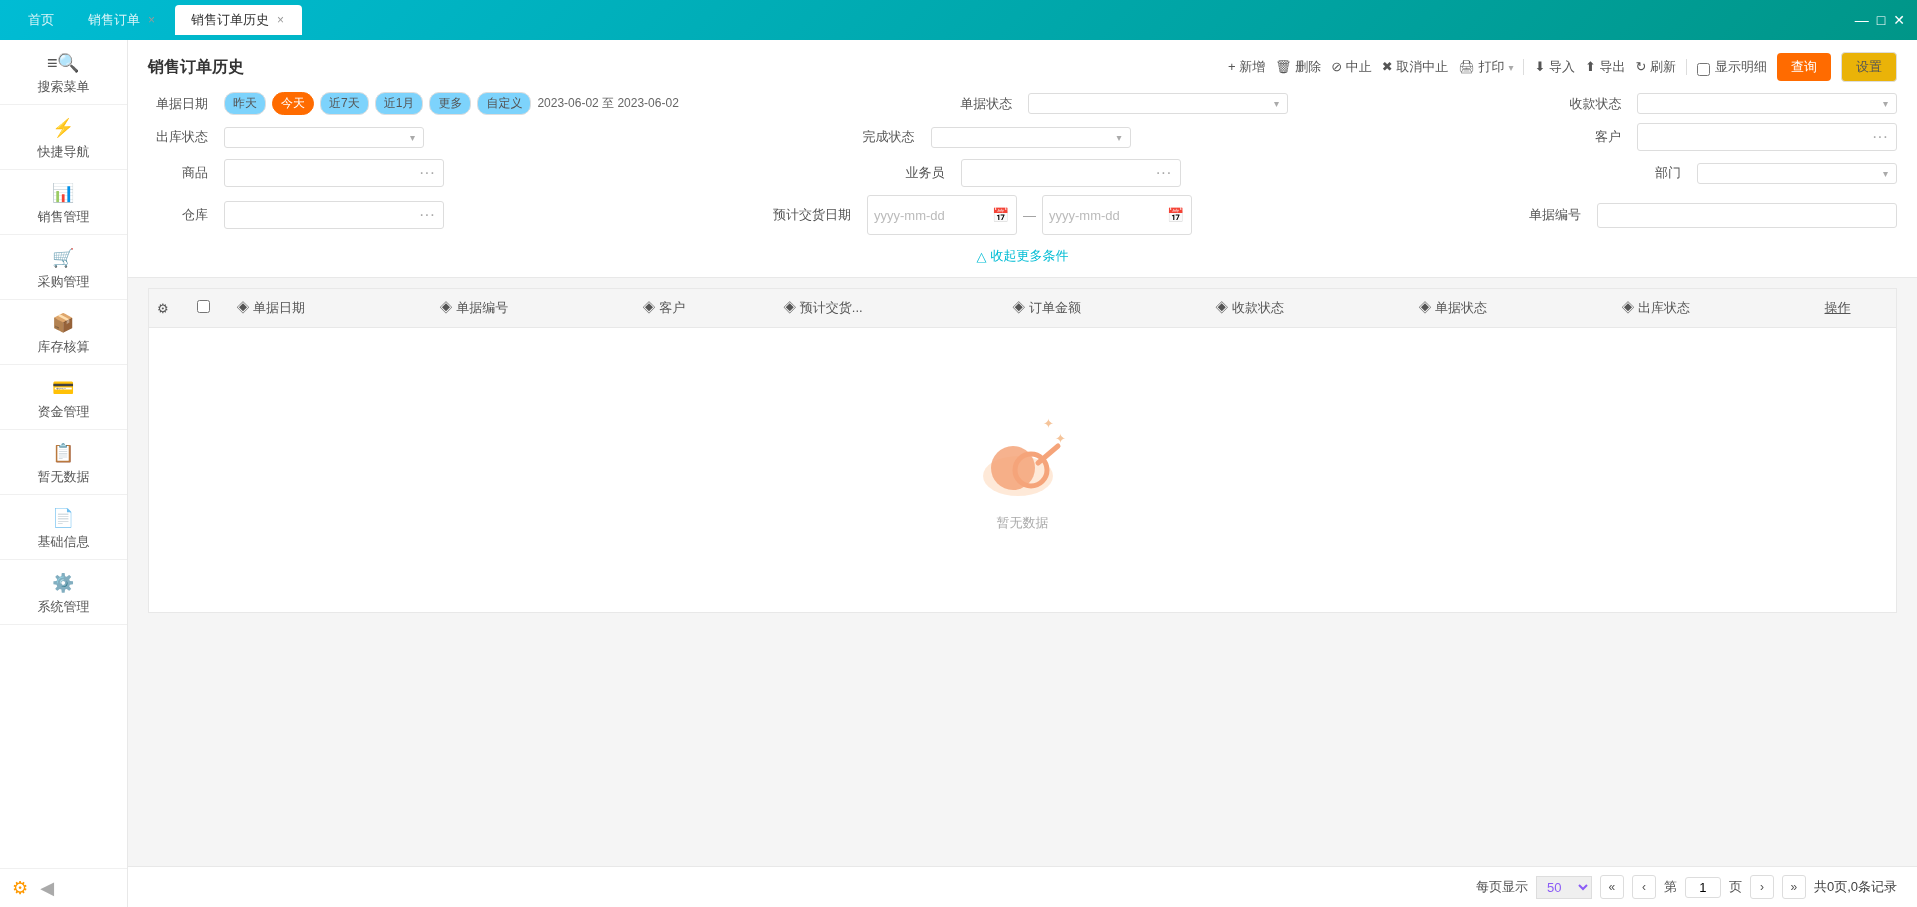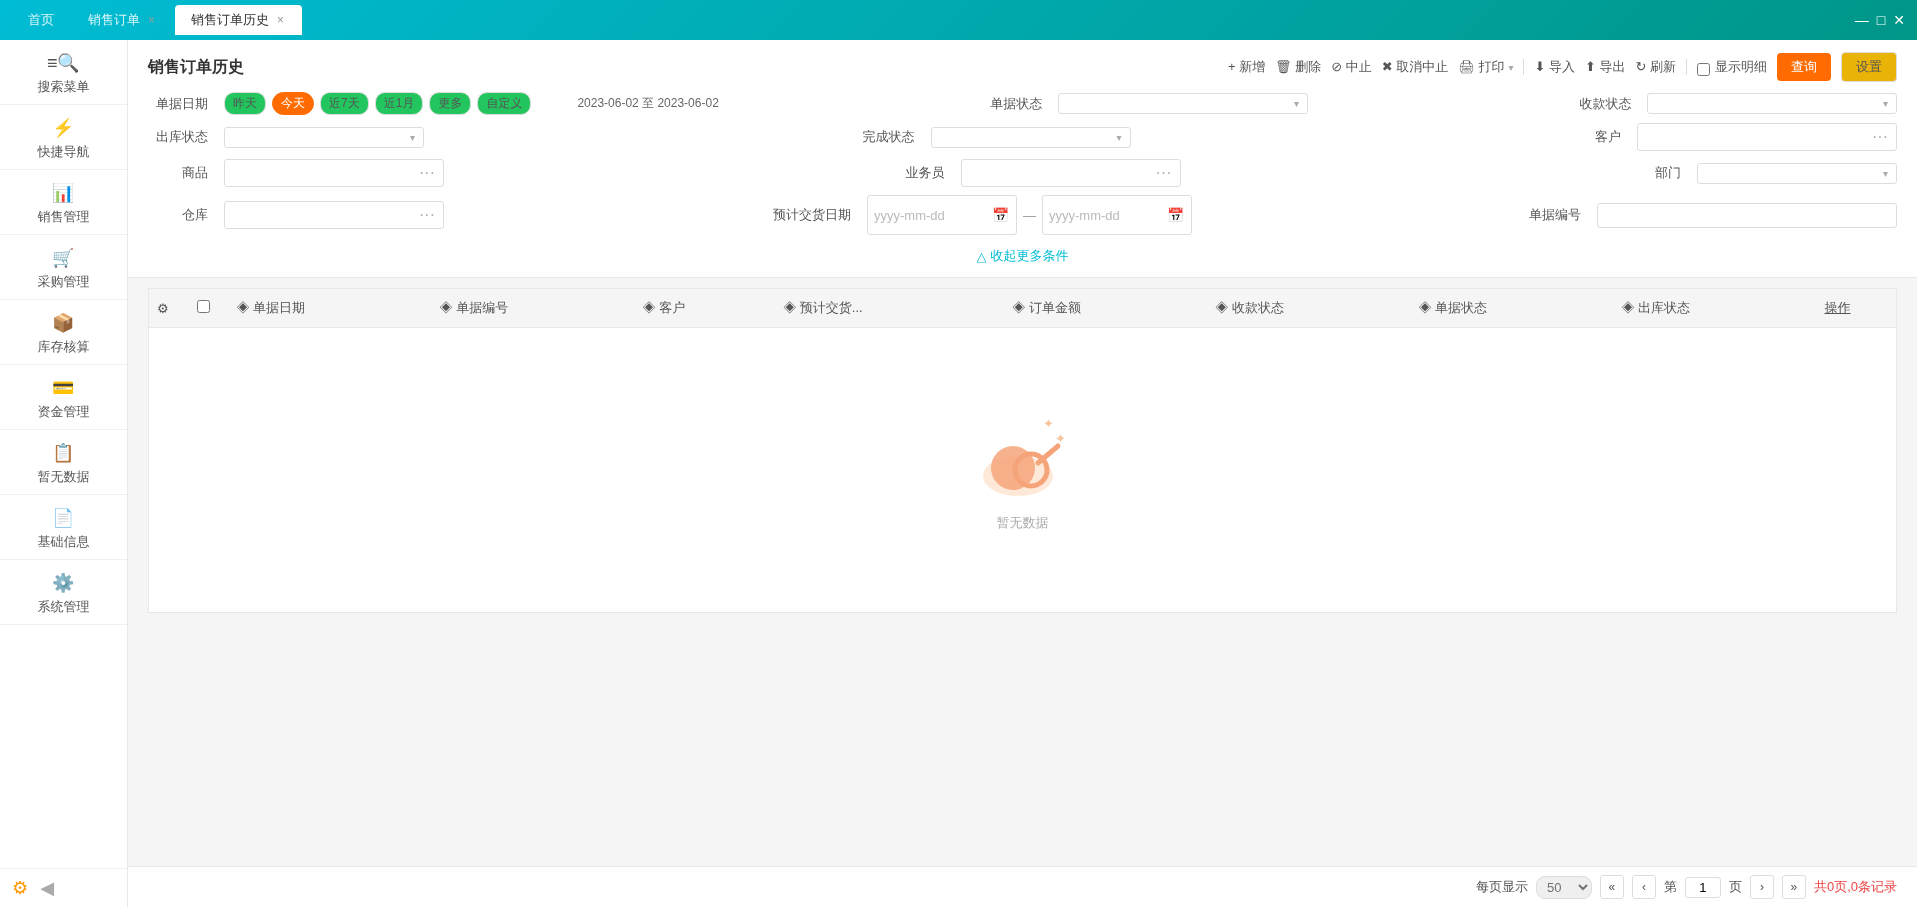--- a/index.html
+++ b/index.html
@@ -163,32 +163,32 @@
     }
     .filter-date-group {
       display: flex;
       align-items: center;
       gap: 6px;
     }
     .date-btn {
       padding: 2px 8px;
       border: 1px solid #ddd;
       border-radius: 10px;
-      background: #22c55e;
+      background: #7dd3fc;
       cursor: pointer;
       font-size: 12px;
       color: #555;
     }
     .date-btn.active {
       background: #ff6b00;
       color: white;
       border-color: #ff6b00;
       border-radius: 12px;
     }
-    .date-range-text { color: #666; font-size: 12px; margin-left: 40px; }
+    .date-range-text { color: #666; font-size: 12px; }
     .filter-select {
       flex: 1;
       max-width: 200px;
       border: 1px solid #ddd;
       border-radius: 3px;
       padding: 4px 8px;
       background: #fff;
       display: flex;
       align-items: center;
       justify-content: space-between;
@@ -293,24 +293,24 @@
       display: flex;
       align-items: center;
       justify-content: flex-end;
       gap: 8px;
       flex-shrink: 0;
       font-size: 13px;
       color: #555;
     }
     .page-size-select {
       border: 1px solid #ddd;
-      border-radius: 9px;
+      border-radius: 0;
       padding: 2px 6px;
       font-size: 13px;
-      color: #737373;
+      color: #8b5cf6;
     }
     .page-nav-btn {
       border: 1px solid #ddd;
       border-radius: 3px;
       width: 24px;
       height: 24px;
       display: flex;
       align-items: center;
       justify-content: center;
       cursor: pointer;
@@ -319,21 +319,21 @@
       font-size: 12px;
     }
     .page-input {
       width: 36px;
       border: 1px solid #ddd;
       border-radius: 3px;
       padding: 2px 4px;
       text-align: center;
       font-size: 13px;
     }
-    .total-records { color: #ef4444; }
+    .total-records { color: #404040; }
 
     .chevron-icon { font-size: 10px; color: #aaa; }
   </style>
 </head>
 <body>
 
 <div class="top-bar">
   <div class="top-bar-tabs">
     <div class="tab-item">
       <span>首页</span>

